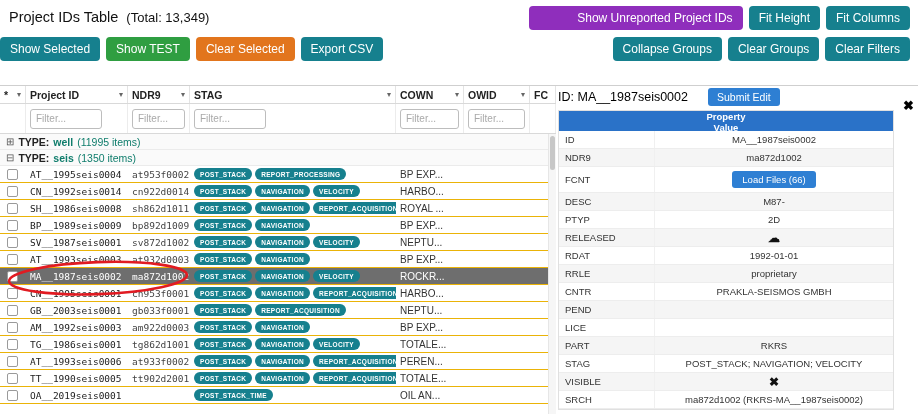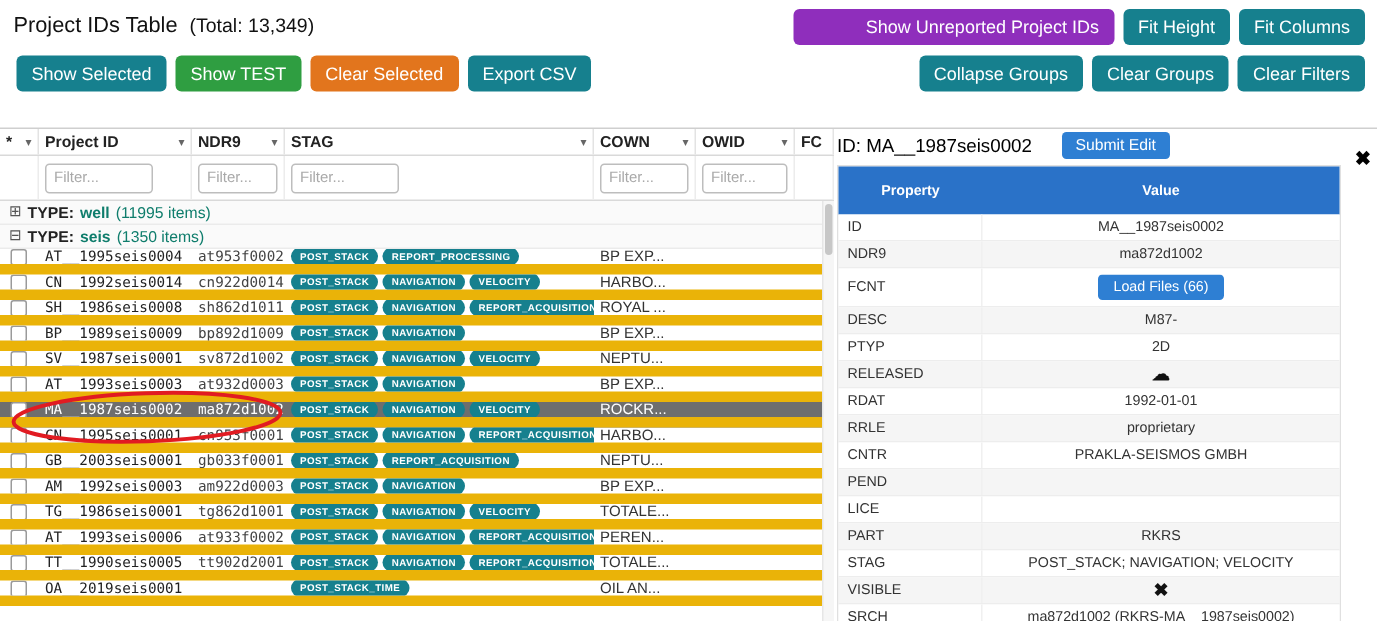--- a/index.html
+++ b/index.html
@@ -7,21 +7,21 @@
   .screen { position:relative; width:918px; height:414px; background:#fff; overflow:hidden;
             outline:1px solid #e2e2e2; }
 
   
   .titlebar { position:absolute; left:9px; top:9px; display:flex; gap:8px; align-items:baseline; }
   .title { font-size:14.5px; color:#111; }
   .total { font-size:13px; color:#111; }
 
   .btn-row { position:absolute; display:flex; gap:6px; }
   .row1-right { right:8px; top:6px; }
-  .row2-left  { left:11px;  top:37px; }
+  .row2-left  { left:0;  top:37px; }
   .row2-right { right:8px; top:37px; }
   .btn { border:none; color:#fff; font-size:12px; font-family:"Liberation Sans",sans-serif;
          padding:5px 10px; border-radius:4px; cursor:pointer; white-space:nowrap; }
   .btn.teal   { background:var(--teal); }
   .btn.purple { background:var(--purple);padding-left:48px; }
   .btn.orange { background:var(--orange); }
   .btn.green  { background:var(--green); }
   .btn.blue   { background:var(--blue); }
   .btn.small  { font-size:10.5px; padding:3px 9px; border-radius:3px; }
   .btn.tiny   { font-size:9.5px; padding:3px 10px; border-radius:3px; }
@@ -46,21 +46,21 @@
 
   .grid-body { position:absolute; left:0; top:48px; right:0; bottom:0; overflow:hidden; }
 
   .g-row { display:flex; height:16px; align-items:center; gap:4px; padding-left:6px;
            background:#fafafa; border-bottom:1px solid #ebebeb; font-size:10.5px; }
   .g-icon { font-size:10px; color:#555; line-height:1; }
   .g-label { color:#222; font-weight:bold; }
   .g-value { color:var(--group_text); font-weight:bold; }
   .g-count { color:var(--group_text); }
 
-  .d-row { display:flex; height:17px; align-items:center; border-bottom:7px solid #eab308; }
+  .d-row { display:flex; height:17px; align-items:center; border-bottom:1px solid #eab308; }
   .cell { height:100%; display:flex; align-items:center; padding:0 4px; overflow:hidden; white-space:nowrap; }
   .c-project_id.cell { font-family:"DejaVu Sans Mono", monospace; font-size:9.5px; color:#222; }
   .c-ndr9.cell { font-family:"DejaVu Sans Mono", monospace; font-size:9.5px; color:#444; }
   .c-stag.cell { gap:3px; }
   .c-cown.cell, .c-owid.cell { font-size:10px; color:#333; }
   .checkbox { width:11px; height:11px; border:1px solid #9a9a9a; border-radius:2px; background:#fff; margin-left:3px; }
   .pill { background:var(--teal); color:#fff; font-size:6.5px; font-weight:bold; letter-spacing:0.3px;
           padding:2.5px 6px; border-radius:8px; white-space:nowrap; flex:0 0 auto; }
   .d-row.selected { background:var(--selected_row); }
   .d-row.selected .cell { color:#fff; }
@@ -75,22 +75,22 @@
                 transform:rotate(-2deg); }
   .annotation ellipse { fill:none; stroke:var(--annotation_red); stroke-width:2.6; }
 
   
   .panel { position:absolute; left:556px; top:86px; width:362px; height:328px; background:#fff; z-index:10; }
   .panel-header { display:flex; align-items:center; gap:20px; height:22px; padding-left:2px; }
   .panel-title { font-size:12.5px; color:#000; white-space:nowrap; }
   .panel-close { position:absolute; right:4px; top:13px; font-size:13px; font-weight:bold; color:#000;
                  cursor:pointer; line-height:1; }
   .prop-table { position:absolute; left:2px; top:24px; width:336px; border:1px solid #e0e0e0; background:#fff; }
-  .prop-head { display:flex; height:32px; background:var(--header_blue); color:#fff;
-               font-size:9.5px; font-weight:bold; align-items:center; }
+  .prop-head { display:flex; height:20px; background:var(--header_blue); color:#fff;
+               font-size:9.5px; font-weight:bold; align-items:center;flex-direction:column; }
   .ph-prop { width:96px; text-align:center; }
   .ph-val { flex:1; text-align:center; }
   .p-row { display:flex; height:18px; align-items:center; border-bottom:1px solid #ededed;
            font-size:9.5px; color:#333; background:#fff; }
   .p-row.alt { background:#f5f5f5; }
   .p-row.tall { height:26px; }
   .p-name { width:96px; padding-left:6px; border-right:1px solid #f0f0f0; height:100%;
             display:flex; align-items:center; }
   .p-value { flex:1; text-align:center; overflow:hidden; white-space:nowrap; }
   .p-icon { font-size:12px; font-weight:bold; color:#111; line-height:1; }

